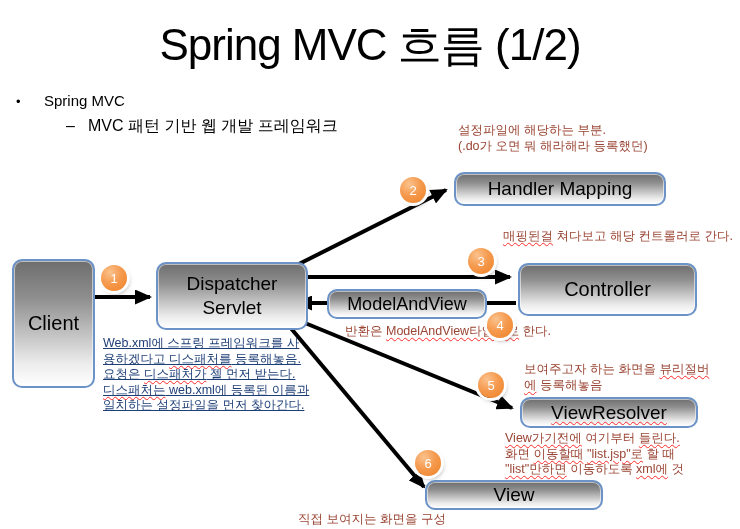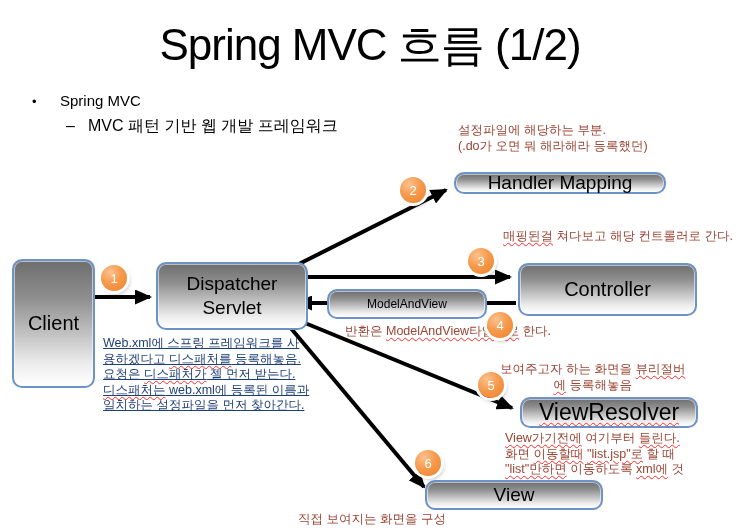--- a/index.html
+++ b/index.html
@@ -5,41 +5,41 @@
   * { margin:0; padding:0; box-sizing:border-box; }
   html,body { background:#fff; }
   .slide {
     position:relative; width:740px; height:529px; background:#fff; overflow:hidden;
     font-family:"Liberation Sans", sans-serif; color:#000;
   }
   .title {
     position:absolute; top:16px; left:0; width:100%; text-align:center;
     font-size:44px; font-weight:400; letter-spacing:-1px; color:#000;
   }
-  .bullet-l1 { position:absolute; left:32px; top:92px; font-size:15px; }
+  .bullet-l1 { position:absolute; left:16px; top:92px; font-size:15px; }
   .bullet-l1 .marker { display:inline-block; width:28px; font-size:13px; }
   .bullet-l2 { position:absolute; left:66px; top:116px; font-size:16px; }
   .bullet-l2 .marker { display:inline-block; width:22px; }
 
   svg.arrows { position:absolute; left:0; top:0; z-index:1; }
 
   .node {
     position:absolute; z-index:2;
     border:2px solid #6b93c7; border-radius:10px;
     background:linear-gradient(to bottom,#6e6e6e 0%,#8f8f8f 30%,#bcbcbc 55%,#ececec 82%,#ffffff 100%);
     box-shadow:inset 0 0 0 1px rgba(255,255,255,.55);
     display:flex; flex-direction:column; align-items:center; justify-content:center;
     text-align:center; color:#000;
   }
   .node-client        { left:12px;  top:228px; width:83px;  height:129px; font-size:20px;margin-top:31px; }
   .node-dispatcher    { left:156px; top:262px; width:152px; height:68px;  font-size:19px; line-height:24px; }
-  .node-handler       { left:454px; top:172px; width:212px; height:22px;  font-size:19px; }
+  .node-handler       { left:454px; top:172px; width:212px; height:34px;  font-size:19px; }
   .node-controller    { left:518px; top:263px; width:179px; height:53px;  font-size:20px; }
-  .node-mav           { left:327px; top:289px; width:160px; height:30px;  font-size:12px;align-items:center; }
-  .node-viewresolver  { left:520px; top:397px; width:178px; height:31px;  font-size:23px; }
+  .node-mav           { left:327px; top:289px; width:160px; height:30px;  font-size:18px;align-items:center; }
+  .node-viewresolver  { left:520px; top:397px; width:178px; height:31px;  font-size:19px; }
   .node-view          { left:425px; top:480px; width:178px; height:30px;  font-size:19px; }
 
   .step {
     position:absolute; z-index:4; width:26px; height:26px; border-radius:50%;
     background:radial-gradient(circle at 35% 28%, #fbc28d 0%, #f59a4e 45%, #ef8125 100%);
     color:#fff; font-size:13px; display:flex; align-items:center; justify-content:center;
     box-shadow:0 0 0 3px #fff, 2px 3px 4px rgba(90,90,90,.45);
   }
   .step-1 { left:101px; top:265px; }
   .step-2 { left:400px; top:177px; }
@@ -48,21 +48,21 @@
   .step-5 { left:478px; top:372px; }
   .step-6 { left:415px; top:450px; }
 
   .note { position:absolute; z-index:3; font-size:12.5px; line-height:15.5px; white-space:nowrap; }
   .note-red  { color:#9a4433; }
   .note-navy { color:#1f3f77;text-decoration:underline; }
   .note-handler   { left:458px; top:123px; }
   .note-controller{ left:503px; top:229px; }
   .note-mav       { left:345px; top:324px; }
   .note-dispatcher{ left:103px; top:336px; }
-  .note-vr-above  { left:500px; top:362px;text-align:center; }
+  .note-vr-above  { left:524px; top:362px; }
   .note-vr-below  { left:505px; top:431px; }
   .note-view      { left:298px; top:512px; }
 
   .wavy {
     text-decoration-line:underline; text-decoration-style:wavy;
     text-decoration-color:#ff2a2a; text-decoration-thickness:1px; text-underline-offset:2px;
   }
 </style>
 </head>
 <body>

